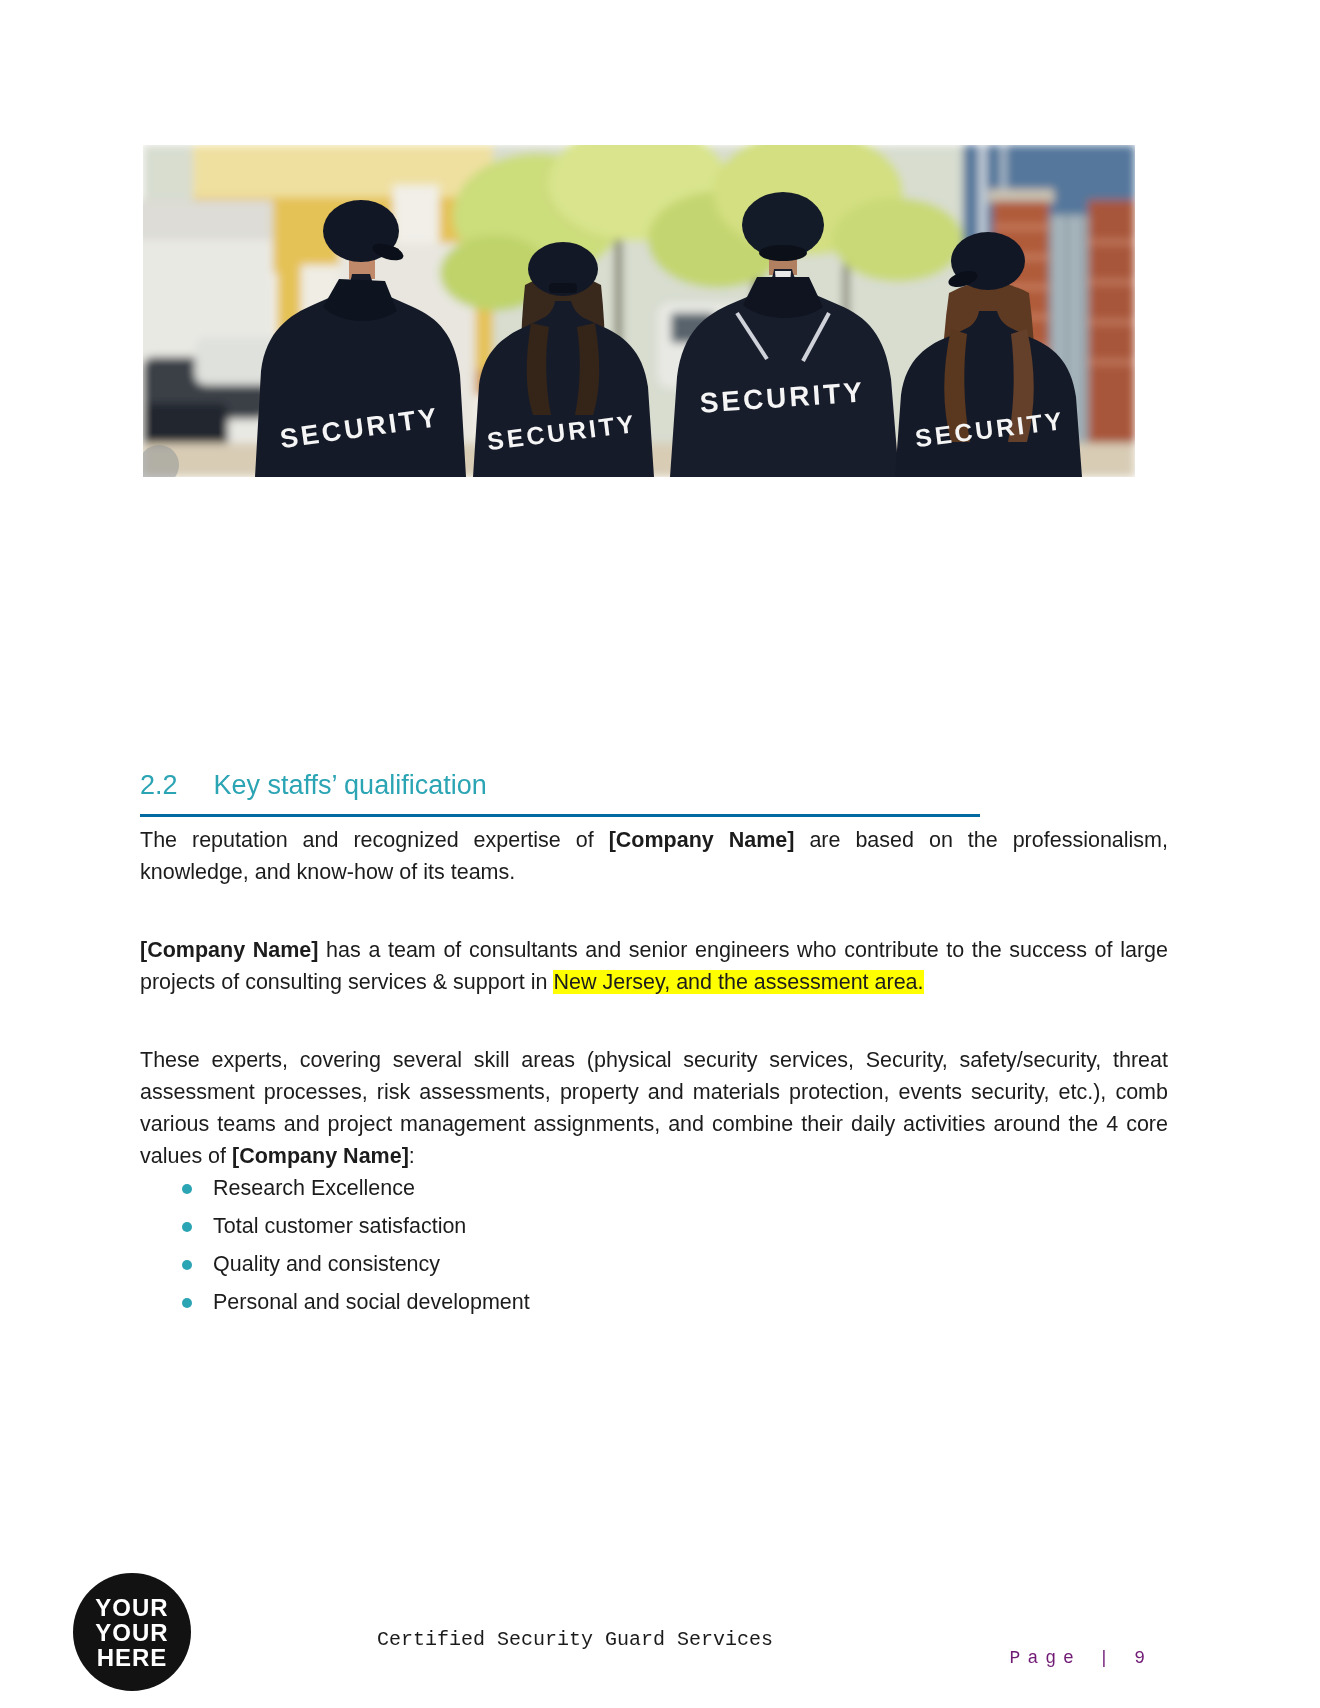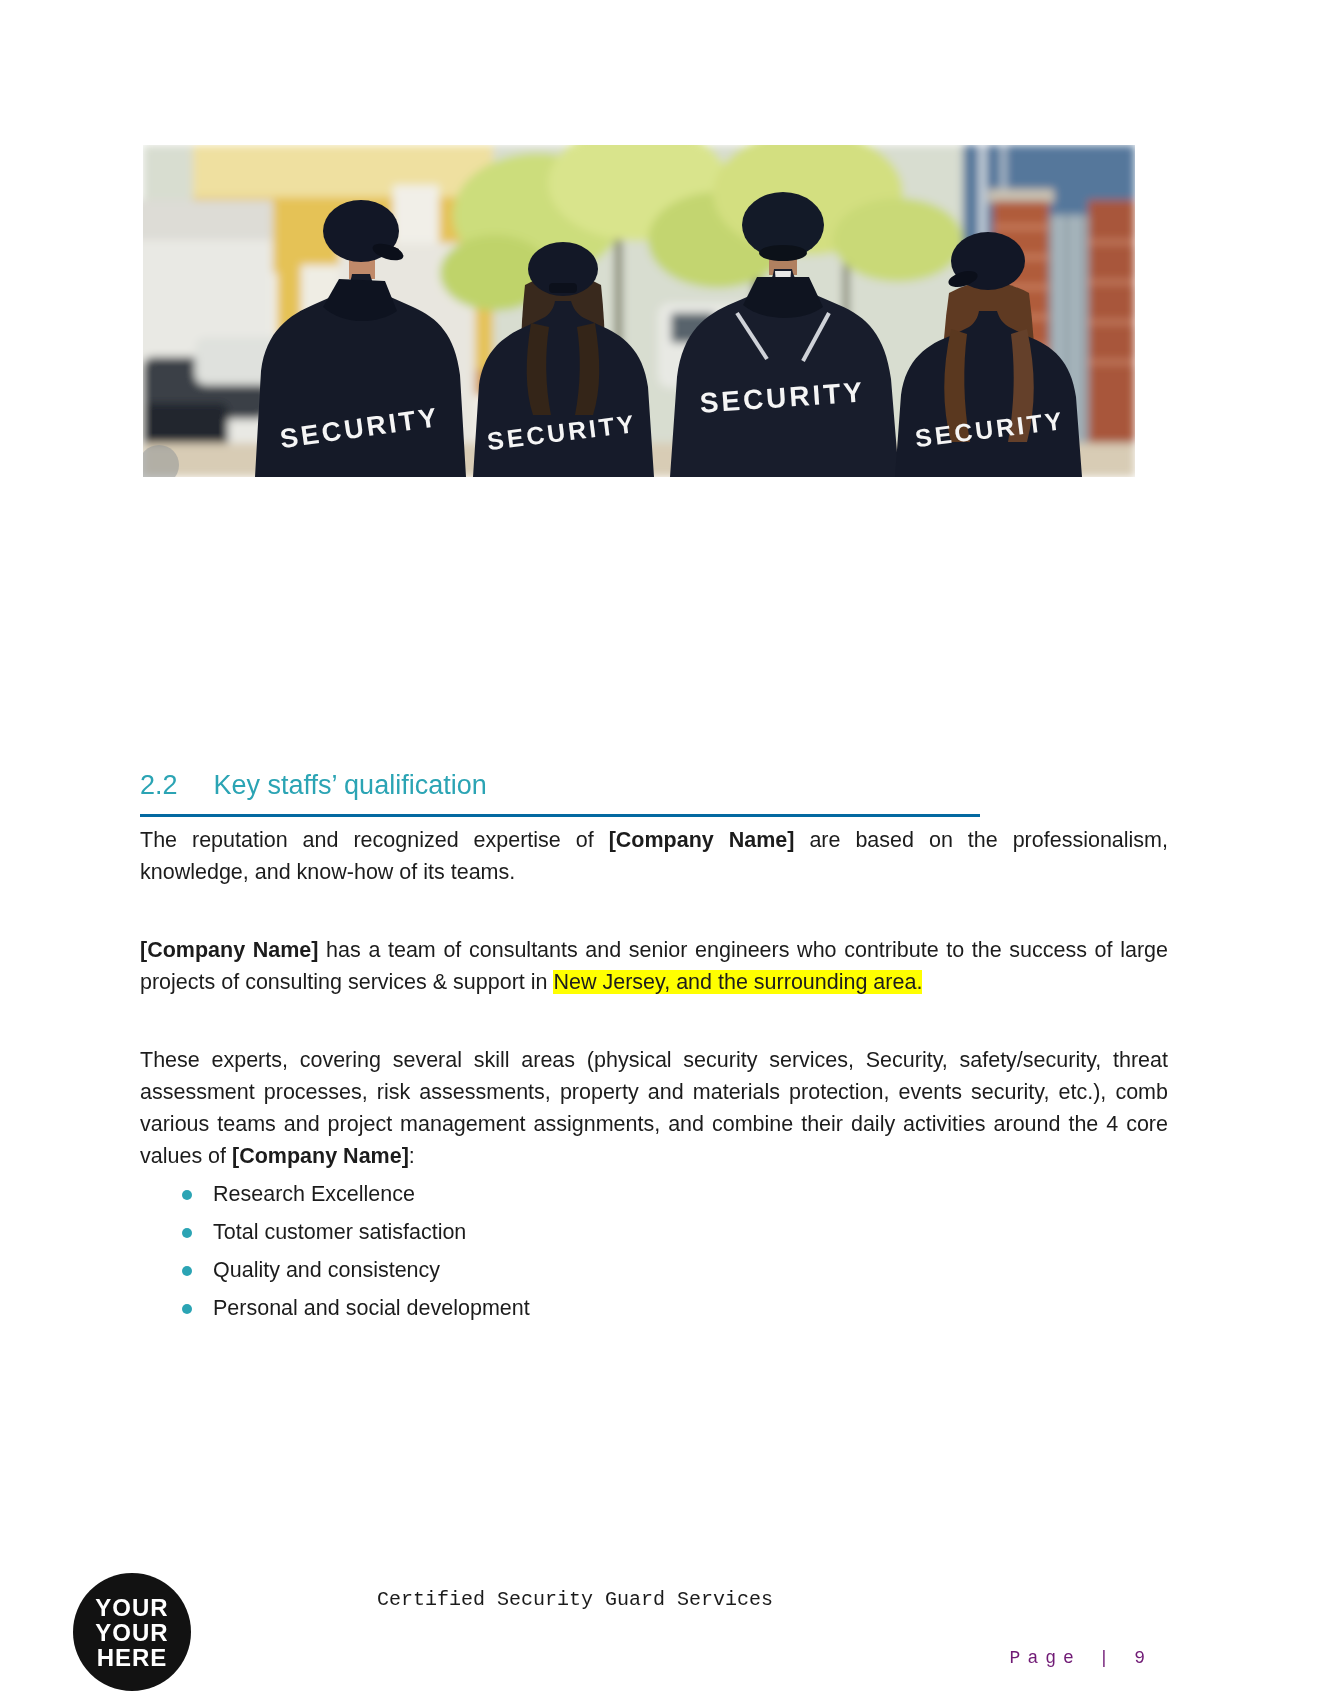--- a/index.html
+++ b/index.html
@@ -18,40 +18,40 @@
     padding-bottom:12px;border-bottom:3px solid #0369a1;
   }
   .section-heading .num{display:inline-block;}
   .section-heading .ttl{display:inline-block;margin-left:36px;}
   
   .body-copy{position:absolute;left:140px;top:824px;width:1028px;}
   .body-copy p{
     margin:0 0 46px 0;font-size:21.5px;line-height:32px;
     text-align:justify;text-justify:inter-word;
   }
-  .body-copy p.last{margin-bottom:6px;}
+  .body-copy p.last{margin-bottom:0;}
   .b{font-weight:700;}
   .hl{background:#ffff00;}
   
   .core-values{list-style:none;margin:0;padding:0;}
   .core-values li{
     position:relative;padding-left:73px;font-size:21.5px;line-height:32px;margin-bottom:6px;
   }
   .core-values li::before{
     content:"";position:absolute;left:42px;top:12px;width:10px;height:10px;border-radius:50%;
     background:#2ba4b4;
   }
   
   .logo{
     position:absolute;left:73px;top:1573px;width:118px;height:118px;border-radius:50%;
     background:#121212;display:flex;flex-direction:column;align-items:center;justify-content:center;
     color:#ffffff;font-weight:700;font-size:24px;line-height:25px;letter-spacing:1px;
   }
   .footer-center{
-    position:absolute;left:140px;top:1586px;width:870px;text-align:center;
+    position:absolute;left:140px;top:1626px;width:870px;text-align:center;
     font-family:"Liberation Mono",monospace;font-size:20px;line-height:28px;color:#1b1b1b;
   }
   .page-label{
     position:absolute;right:168px;top:1648px;
     font-family:"Liberation Mono",monospace;font-size:18px;letter-spacing:7px;color:#701a75;
     white-space:nowrap;
   }
 </style>
 </head>
 <body>
@@ -171,21 +171,21 @@
     </svg>
   </div>
 
   <div class="section-heading">
     <span class="num">2.2</span><span class="ttl">Key staffs’ qualification</span>
   </div>
 
   <div class="body-copy">
     <p><span>The reputation and recognized expertise of </span><span class="b">[Company Name]</span><span> are based on the professionalism, knowledge, and know-how of its teams.</span></p>
 
-    <p><span class="b">[Company Name]</span><span> has a team of consultants and senior engineers who contribute to the success of large projects of consulting services &amp; support in </span><span class="hl">New Jersey, and the surrounding area.</span></p>
+    <p><span class="b">[Company Name]</span><span> has a team of consultants and senior engineers who contribute to the success of large projects of consulting services &amp; support in </span><span class="hl">New Jersey, and the assessment area.</span></p>
 
     <p class="last"><span>These experts, covering several skill areas (physical security services, Security, safety/security, threat assessment processes, risk assessments, property and materials protection, events security, etc.), comb various teams and project management assignments, and combine their daily activities around the 4 core values of </span><span class="b">[Company Name]</span><span>:</span></p>
 
     <ul class="core-values">
       <li>Research Excellence</li>
       <li>Total customer satisfaction</li>
       <li>Quality and consistency</li>
       <li>Personal and social development</li>
     </ul>
   </div>

